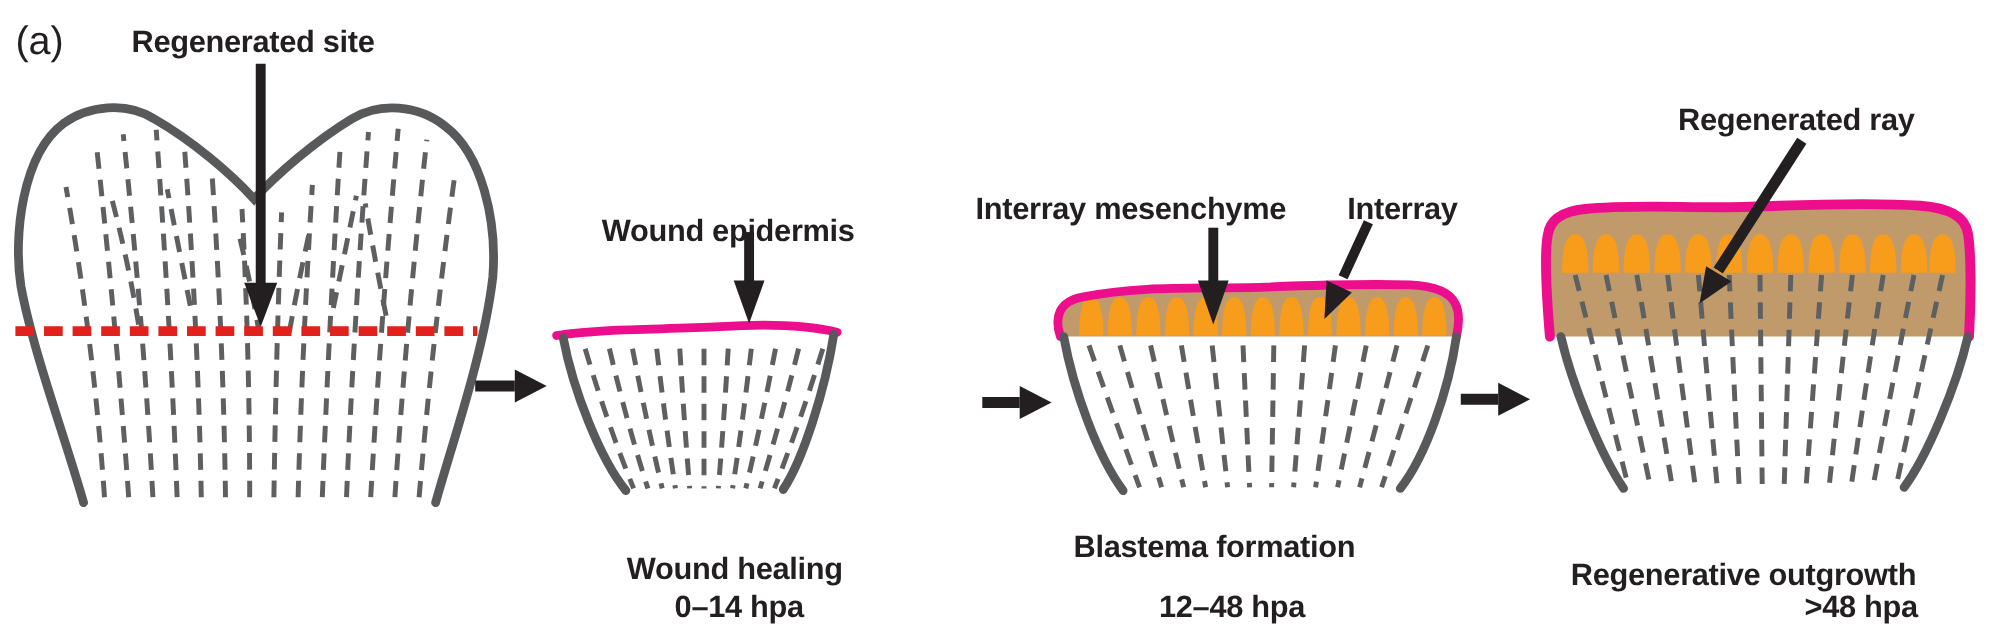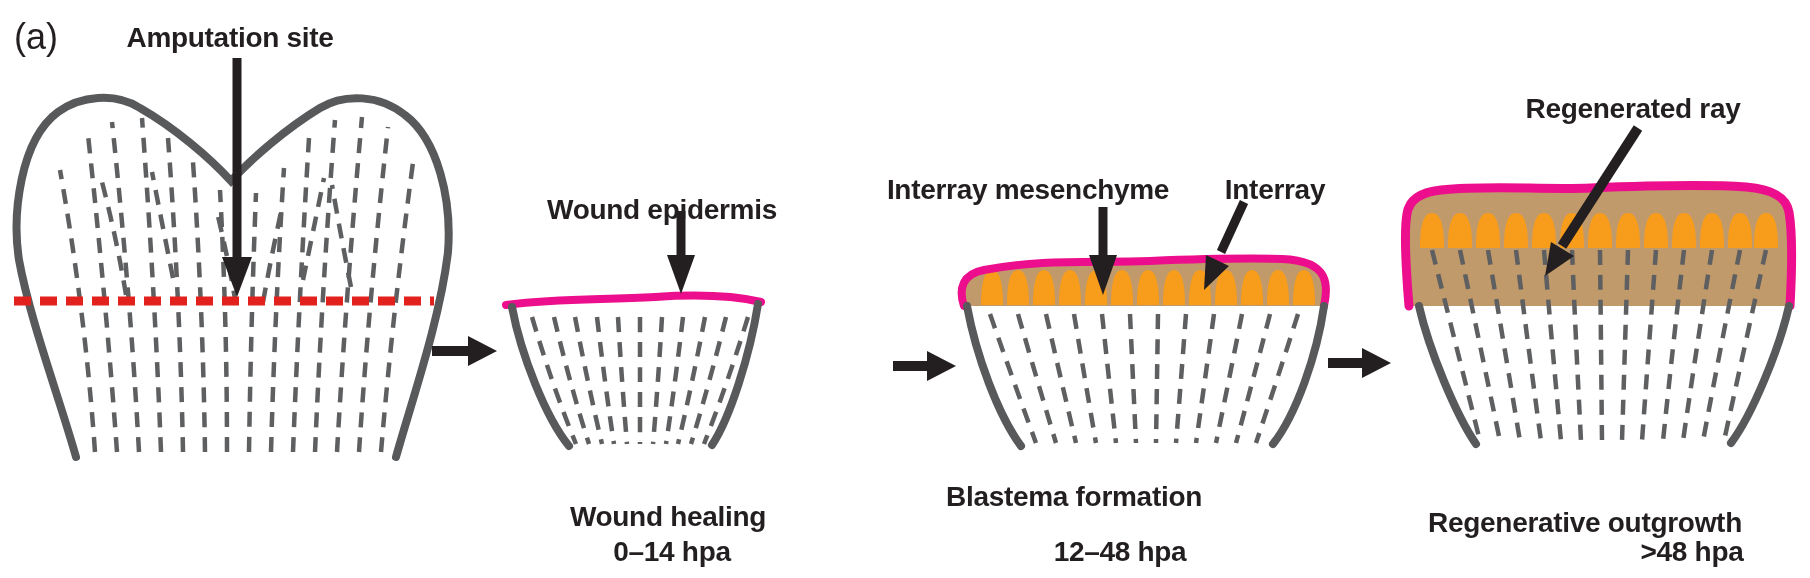--- a/index.html
+++ b/index.html
@@ -152,32 +152,32 @@
       <polygon points="1204,290 1229,266 1206,255"></polygon>
       <polygon points="1545,276 1574,256 1551,242"></polygon>
       <polygon points="468,336 497,351 468,366"></polygon>
       <polygon points="927,351 956,366 927,381"></polygon>
       <polygon points="1362,348 1391,363 1362,378"></polygon>
     </g>
   </svg>
 
   <div class="panel-letter" style="left:14px;top:16px;">(a)</div>
 
-  <div class="label" style="left:230px;top:22px;">Amputation site</div>
+  <div class="label" style="left:230px;top:22px;">Regenerated site</div>
 
   <div class="label" style="left:662px;top:174px;margin-top:20px;">Wound epidermis</div>
 
   <div class="label" style="left:1028px;top:174px;text-align:right;">Interray mesenchyme</div>
 
   <div class="label" style="left:1275px;top:174px;">Interray</div>
 
   <div class="label" style="left:1633px;top:93px;">Regenerated ray</div>
 
   <div class="label" style="left:668px;top:481px;margin-top:20px;">Wound healing</div>
   <div class="label" style="left:672px;top:536px;">0–14 hpa</div>
 
-  <div class="label" style="left:1074px;top:481px;text-align:right;">Blastema formation</div>
+  <div class="label" style="left:1104px;top:481px;text-align:right;">Blastema formation</div>
   <div class="label" style="left:1120px;top:536px;">12–48 hpa</div>
 
   <div class="label" style="left:1585px;top:507px;">Regenerative outgrowth</div>
   <div class="label" style="left:1692px;top:536px;">&gt;48 hpa</div>
 
 </div>
 
 </body></html>

